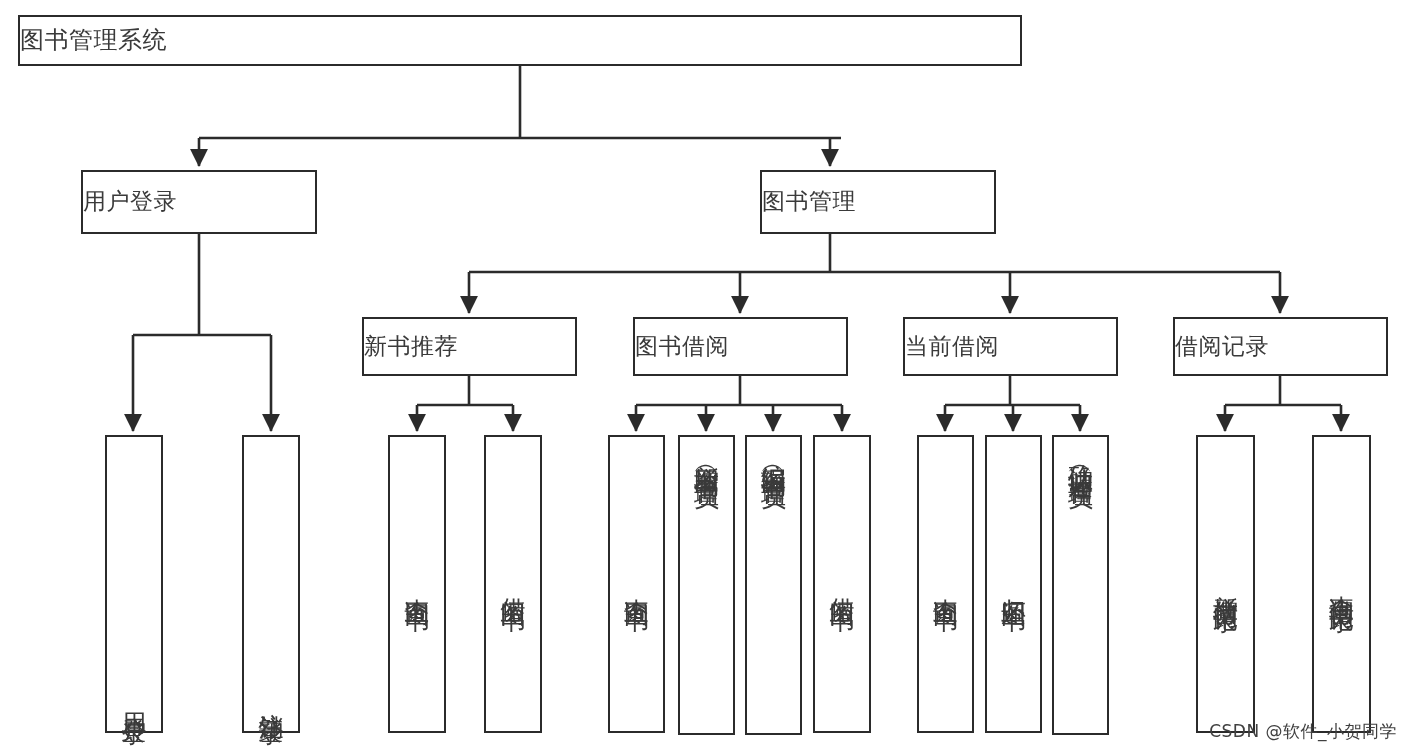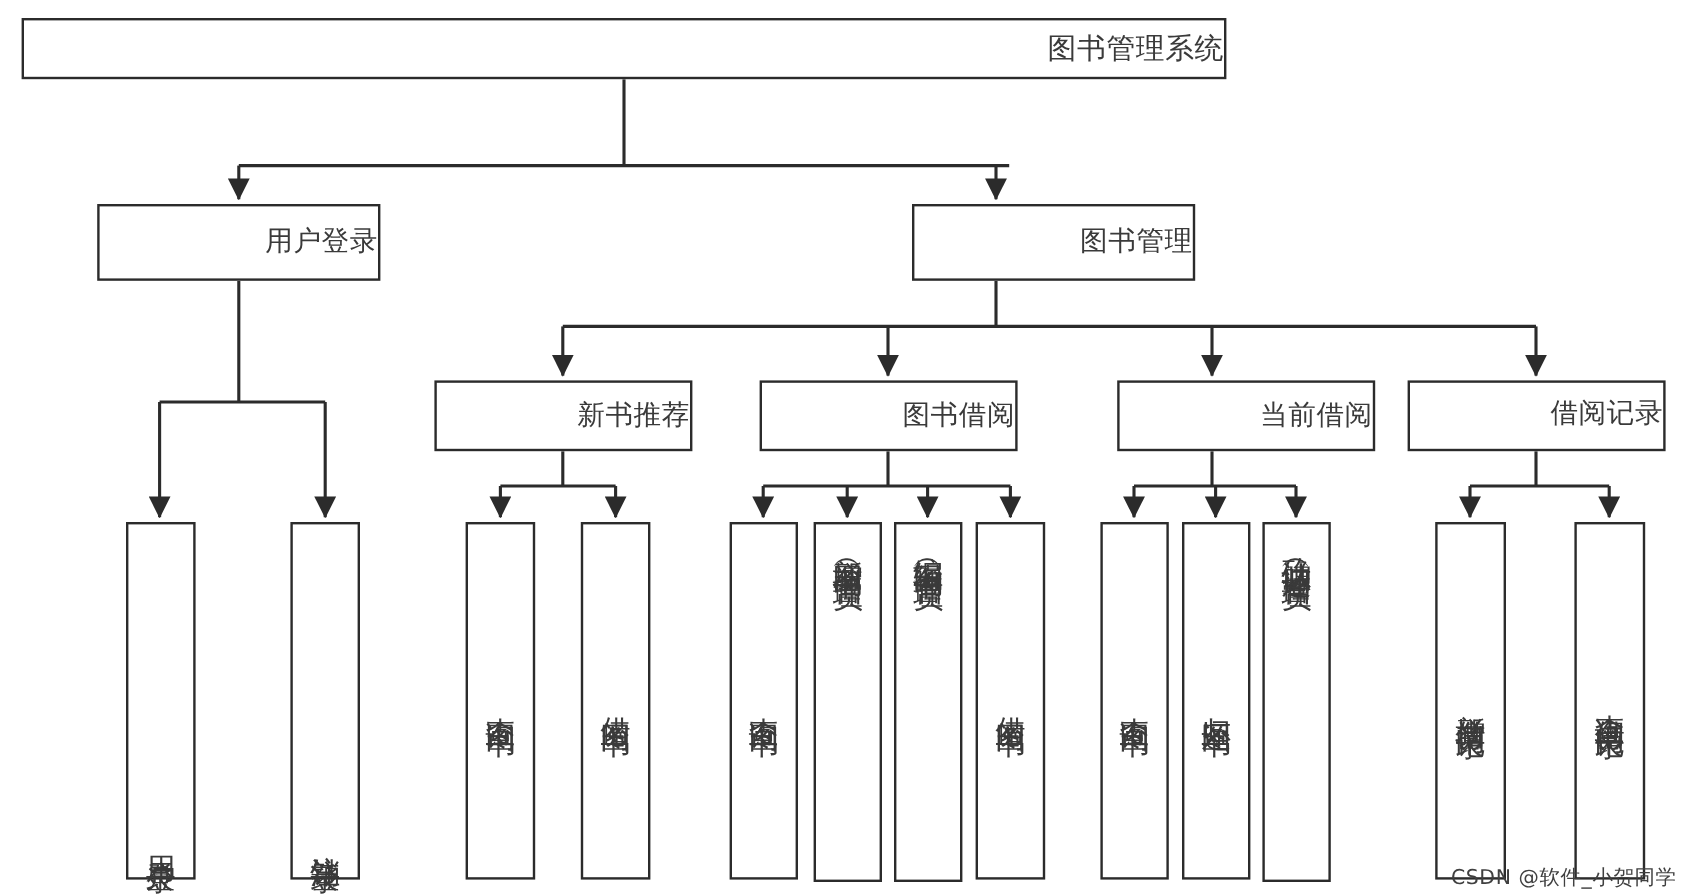--- a/index.html
+++ b/index.html
@@ -27,21 +27,21 @@
     height: 747px;
     pointer-events: none;
   }
   .node {
     position: absolute;
     box-sizing: border-box;
     background: #ffffff;
     border: 2px solid #2b2b2b;
     display: flex;
     align-items: center;
-    justify-content: flex-end;
+    justify-content: flex-start;
     line-height: 1.18;
   }
   .node .label {
     display: block;
     text-align: center;
     color: #3a3a3a;
     white-space: pre-line;
   }
   
   .node.horiz .label {
@@ -151,24 +151,24 @@
   <div class="node horiz" style="left:712px; top:170px; width:236px; height:64px;margin-left:48px;">
     <span class="label">图书管理</span>
   </div>
 
   <div class="node horiz" style="left:362px; top:317px; width:215px; height:59px;">
     <span class="label">新书推荐</span>
   </div>
   <div class="node horiz" style="left:633px; top:317px; width:215px; height:59px;">
     <span class="label">图书借阅</span>
   </div>
-  <div class="node horiz" style="left:903px; top:317px; width:215px; height:59px;margin-left:28px;">
+  <div class="node horiz" style="left:903px; top:317px; width:215px; height:59px;">
     <span class="label">当前借阅</span>
   </div>
-  <div class="node horiz" style="left:1173px; top:317px; width:215px; height:59px;font-family:Liberation Mono, monospace;">
+  <div class="node horiz" style="left:1173px; top:317px; width:215px; height:59px;">
     <span class="label">借阅记录</span>
   </div>
 
   <div class="node vert align-bottom" style="left:105px; top:435px; width:58px; height:298px;">
     <span class="label">用户登录</span>
   </div>
   <div class="node vert align-bottom" style="left:242px; top:435px; width:58px; height:298px;">
     <span class="label">注销登录</span>
   </div>
 

